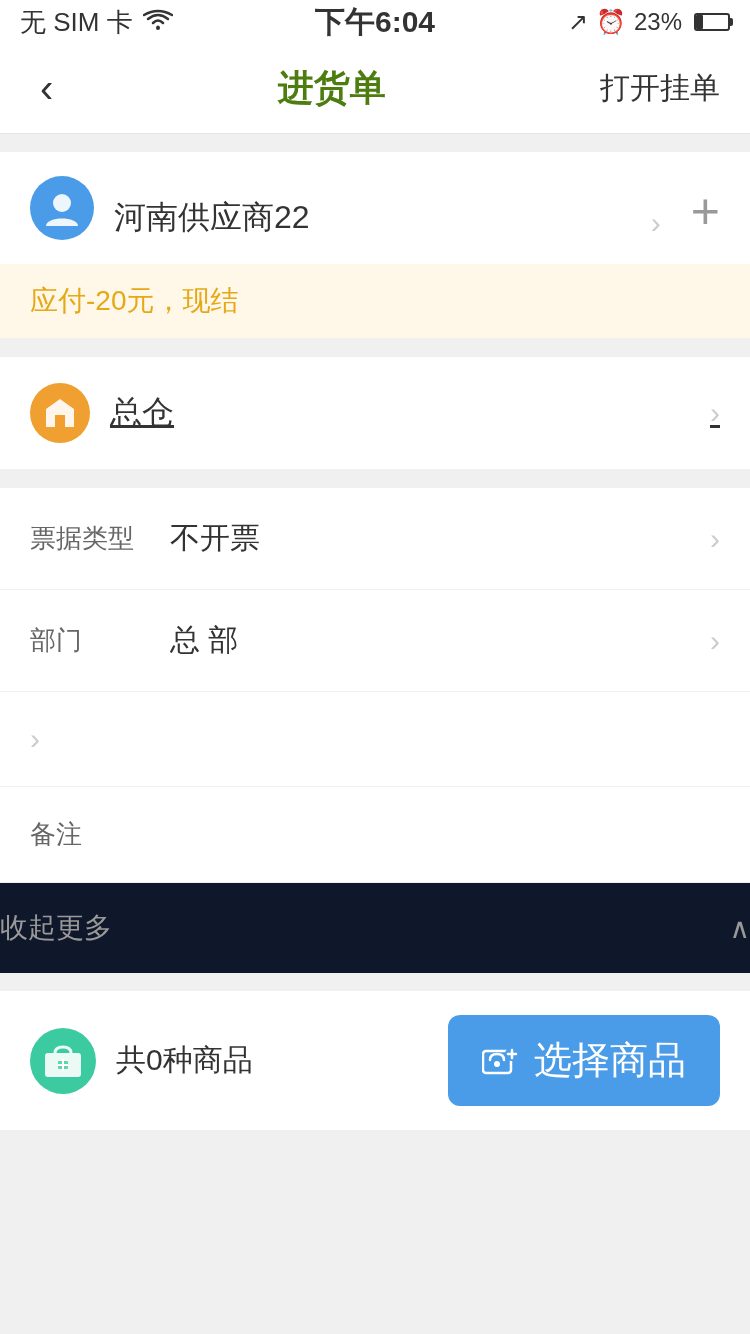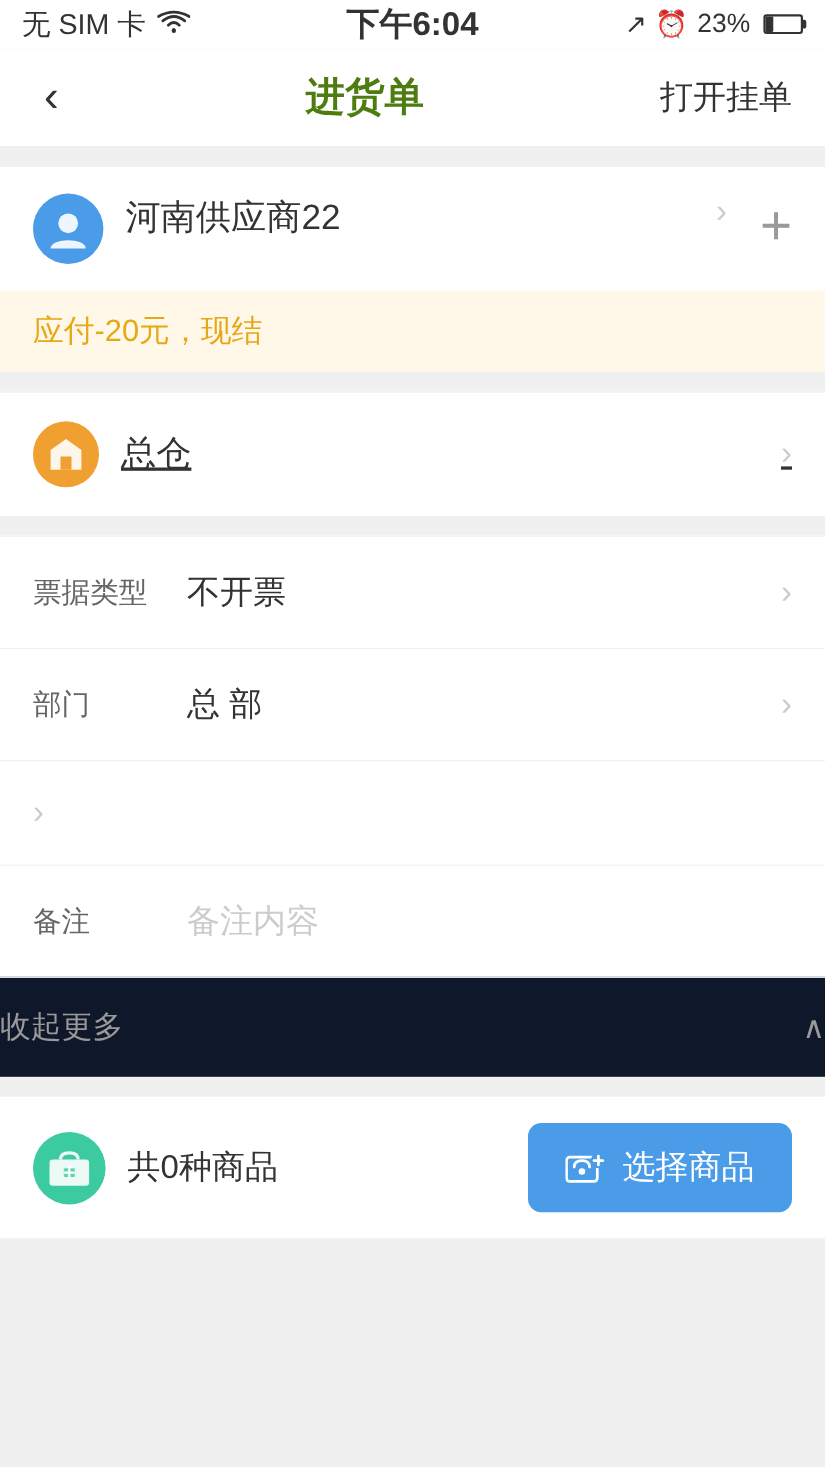--- a/index.html
+++ b/index.html
@@ -66,21 +66,21 @@
 
     
     .card-section {
       background: #fff;
       padding: 0;
     }
 
     
     .supplier-row {
       display: flex;
-      align-items: flex-start;
+      align-items: flex-end;
       padding: 24px 30px;
       background: #fff;
       border-bottom: none;
     }
     .supplier-avatar {
       width: 64px;
       height: 64px;
       border-radius: 50%;
       background: #4a9ce8;
       display: flex;
@@ -208,21 +208,21 @@
       flex: 1;
       font-size: 30px;
       color: #333;
     }
     .select-btn {
       background: #4a9ce8;
       color: #fff;
       border: none;
       border-radius: 12px;
       padding: 20px 34px;
-      font-size: 30px;
+      font-size: 38px;
       cursor: pointer;
       display: flex;
       align-items: center;
       gap: 10px;
     }
 
     
     .wifi-icon { display: inline-block; font-size: 26px; }
   </style>
 </head>
@@ -307,21 +307,20 @@
     <span class="form-value">总 部</span>
     <span class="row-chevron">›</span>
   </div>
 
   <div class="form-row">
     <span class="row-chevron">›</span>
   </div>
 
   <div class="form-row">
     <span class="form-label">备注</span>
-    <span class="form-value placeholder">备注内容</span>
   </div>
 
   <div class="collapse-bar">
     <span class="collapse-text">收起更多</span>
     <span style="color:#999; font-size:28px;">∧</span>
   </div>
 </div>
 
 <div class="section-divider"></div>
 

